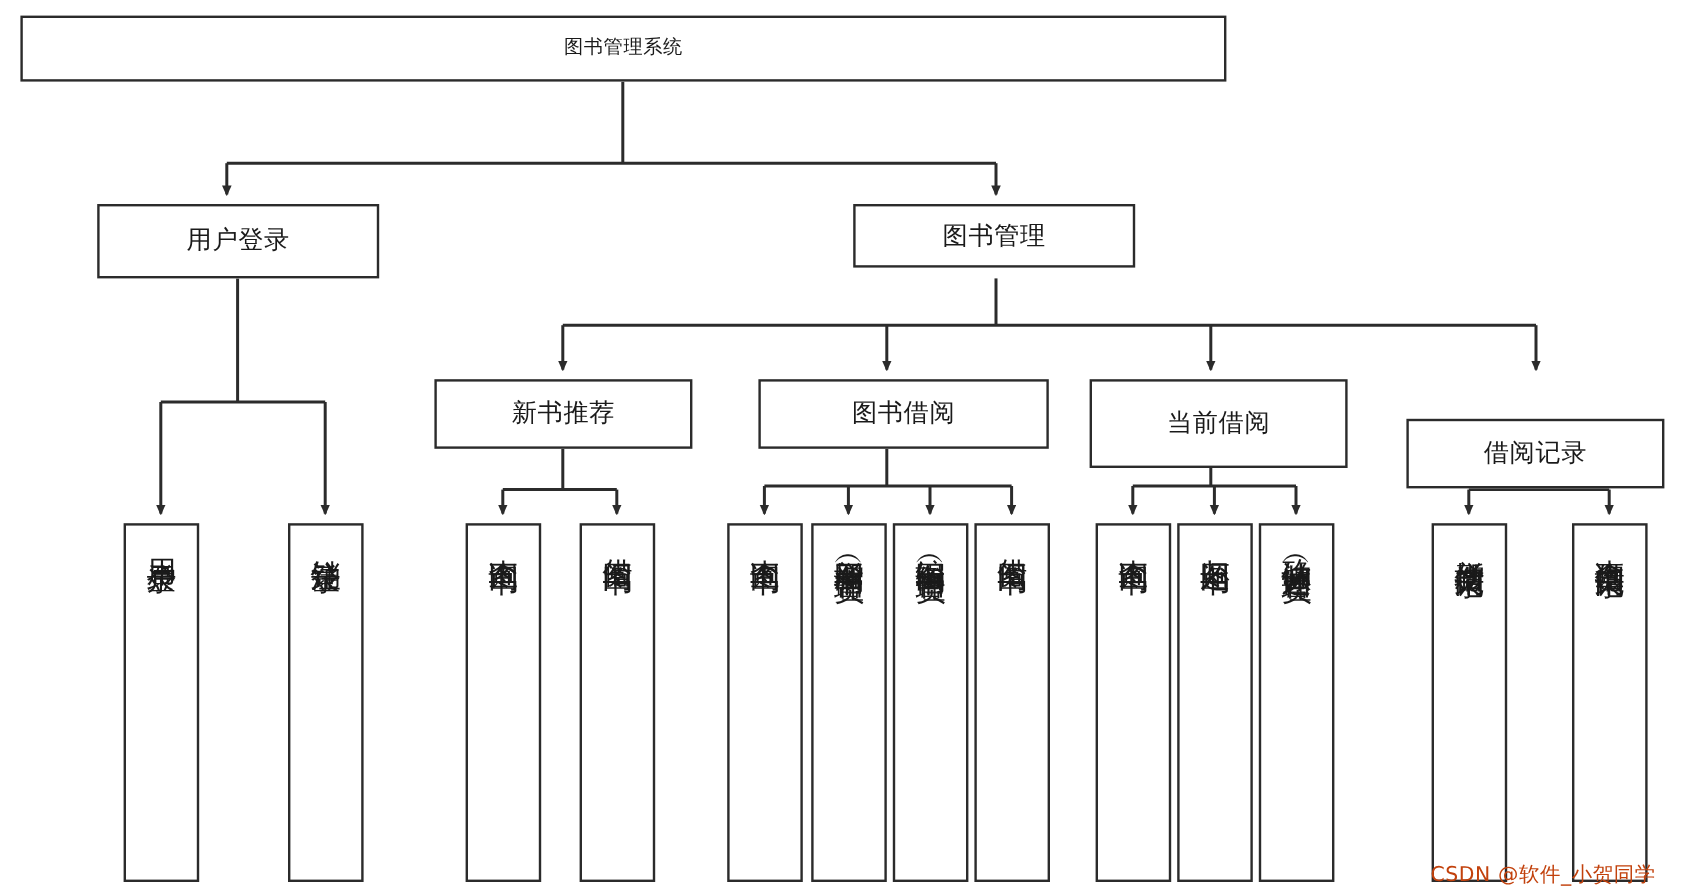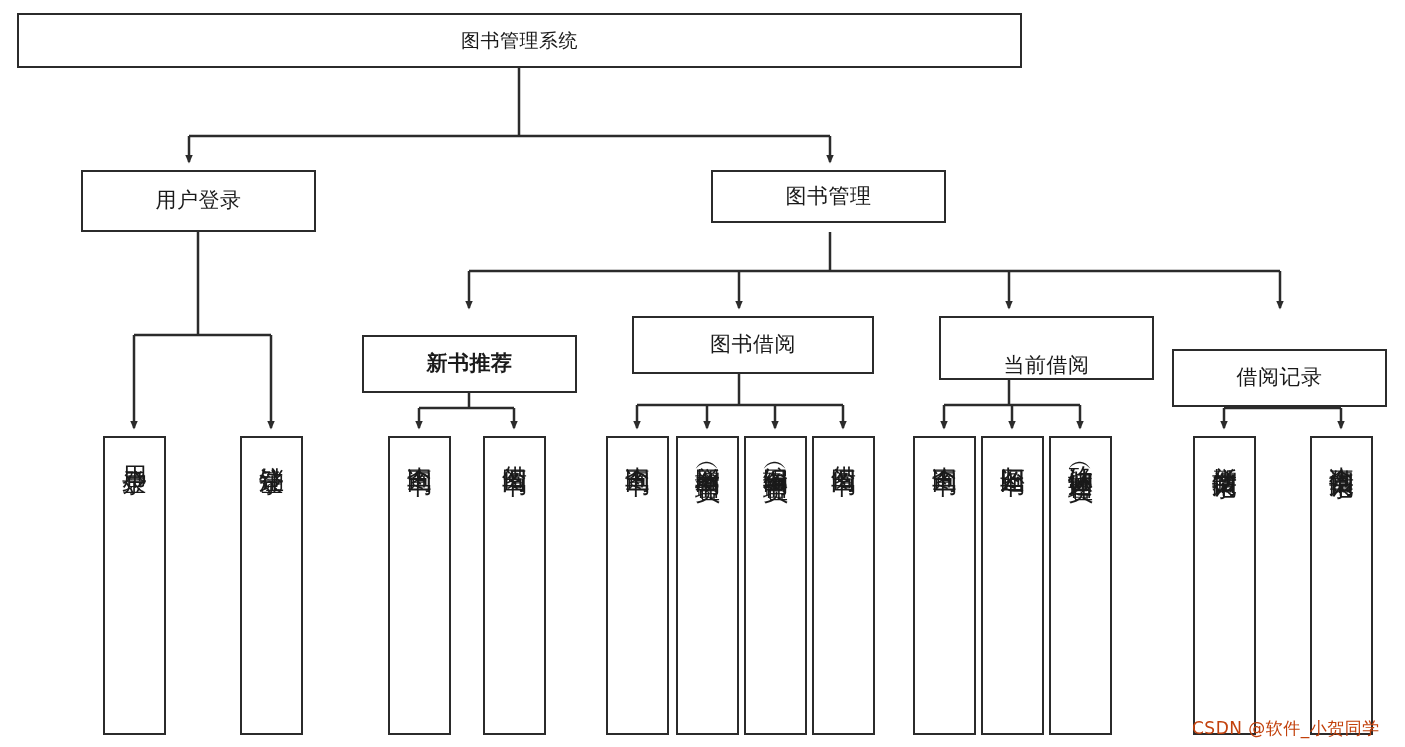--- a/index.html
+++ b/index.html
@@ -42,21 +42,22 @@
     line-height: 1.12;
     letter-spacing: 0.5px;
     white-space: nowrap;
   }
   
   .node.horiz .node-label {
     font-size: 21px;
     writing-mode: horizontal-tb;
   }
   .node.root .node-label {
-    font-size: 19px;
+    font-size: 16px;
+    font-family: Liberation Mono, monospace;
   }
   
   .node.vert {
     padding: 8px 0;
     align-items: flex-start;
     justify-content: center;
   }
   .node.vert .node-label {
     writing-mode: vertical-rl;
     text-orientation: upright;
@@ -132,27 +133,27 @@
     <span class="node-label">图书管理系统</span>
   </div>
 
   <div class="node horiz" style="left:81px; top:170px; width:235px; height:62px;">
     <span class="node-label">用户登录</span>
   </div>
   <div class="node horiz" style="left:711px; top:170px; width:235px; height:53px;">
     <span class="node-label">图书管理</span>
   </div>
 
-  <div class="node horiz" style="left:362px; top:335px; width:215px; height:58px;font-weight:bold;">
+  <div class="node horiz" style="left:362px; top:316px; width:215px; height:58px;">
     <span class="node-label">新书推荐</span>
   </div>
   <div class="node horiz" style="left:632px; top:316px; width:242px; height:58px;">
     <span class="node-label">图书借阅</span>
   </div>
-  <div class="node horiz" style="left:939px; top:316px; width:215px; height:64px;align-items:flex-end;">
+  <div class="node horiz" style="left:908px; top:316px; width:215px; height:74px;">
     <span class="node-label">当前借阅</span>
   </div>
   <div class="node horiz" style="left:1172px; top:316px; width:215px; height:58px;margin-top:33px;">
     <span class="node-label">借阅记录</span>
   </div>
 
   <div class="node vert" style="left:103px; top:436px; width:63px; height:299px;">
     <span class="node-label">用户登录</span>
   </div>
   <div class="node vert" style="left:240px; top:436px; width:63px; height:299px;">

